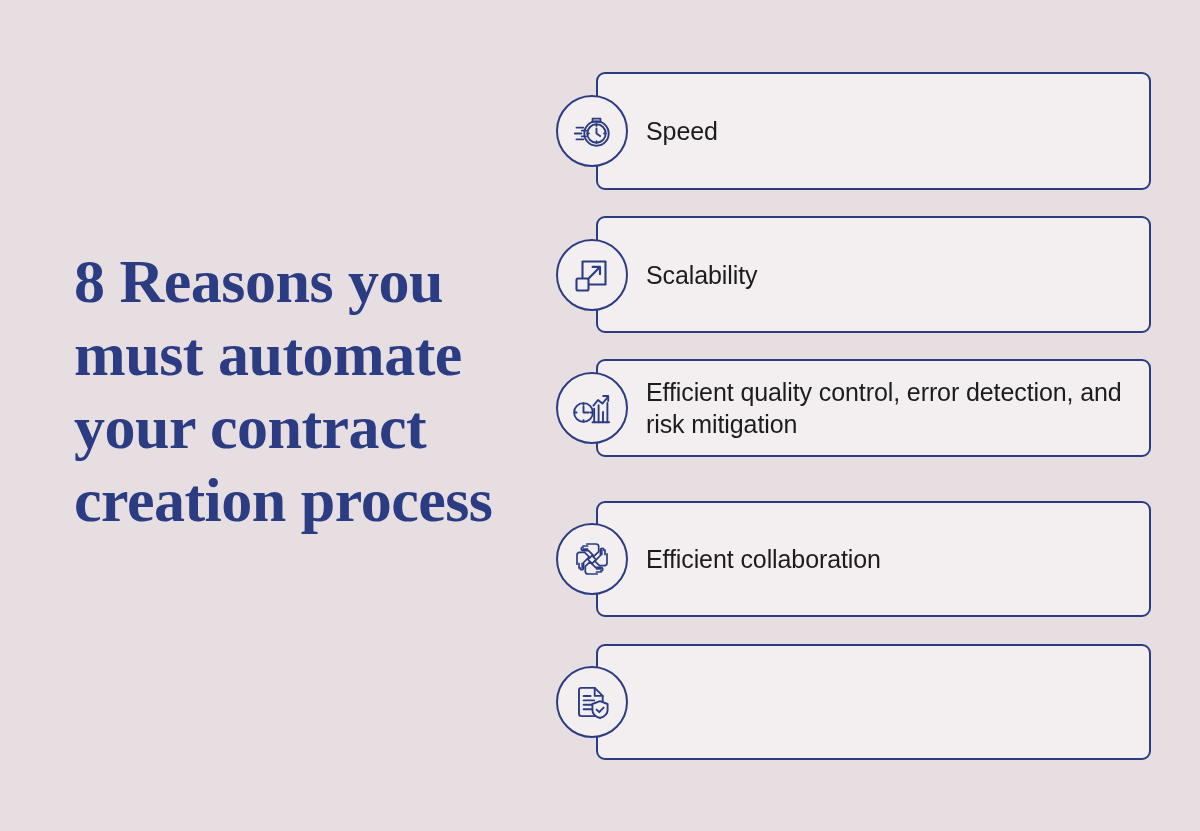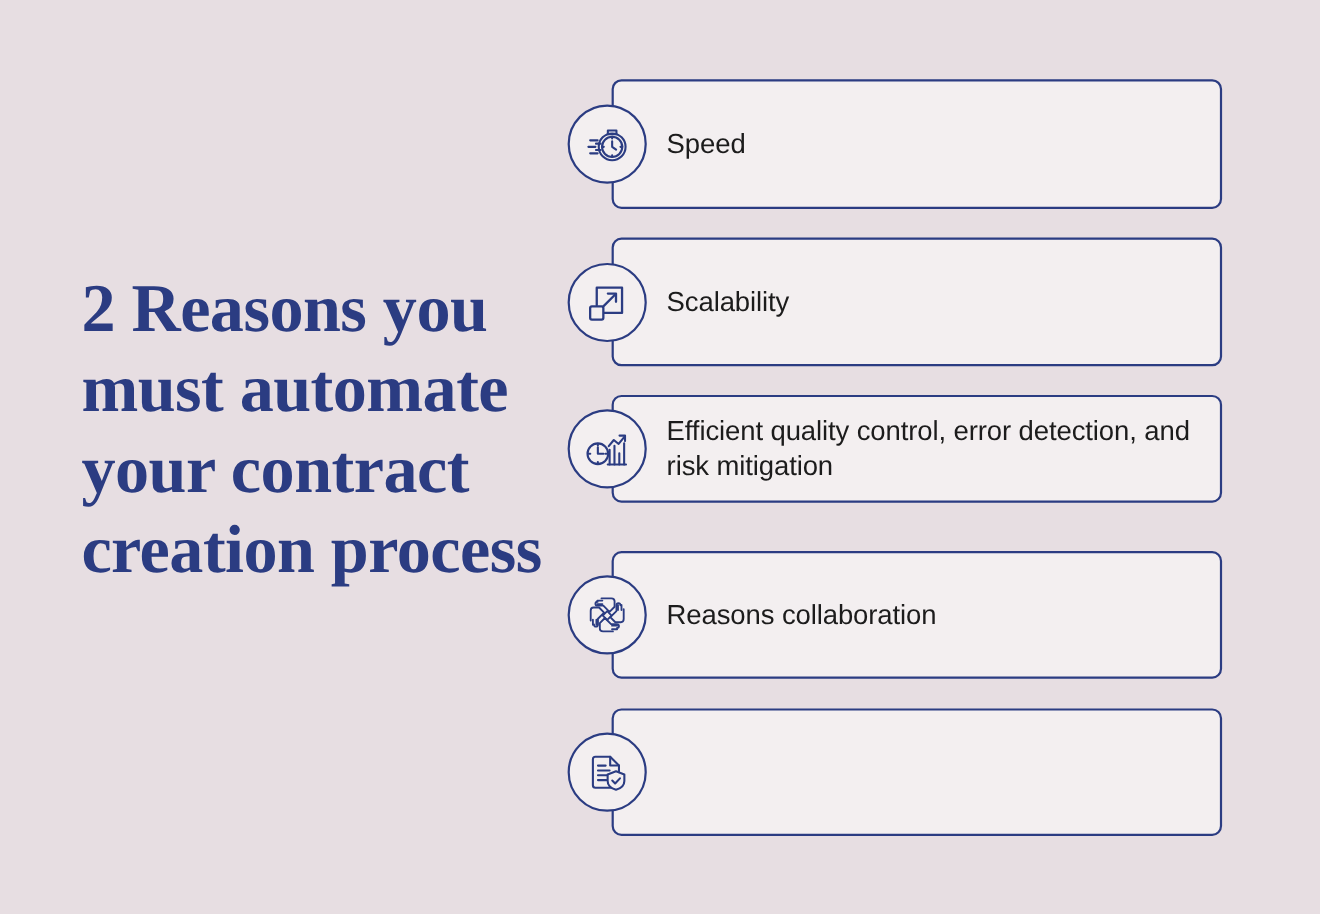--- a/index.html
+++ b/index.html
@@ -40,21 +40,21 @@
   #reason-list {
     position: absolute;
     left: 0;
     top: 0;
     width: 1200px;
     height: 831px;
   }
 
   .reason-row {
     position: absolute;
-    left: 516px;
+    left: 556px;
     width: 595px;
     text-decoration: underline;
   }
 
   .reason-card {
     position: absolute;
     left: 40px;          
     top: 0;
     right: 0;
     height: 100%;
@@ -94,21 +94,21 @@
   }
   .reason-icon svg {
     display: block;
   }
 </style>
 </head>
 <body>
 
 <div id="infographic">
 
-  <h1 id="headline">2 Reasons you must automate your contract creation process</h1>
+  <h1 id="headline">8 Reasons you must automate your contract creation process</h1>
 
   <div id="reason-list">
 
     <div class="reason-row" style="top:72px;height:118px;">
       <div class="reason-card"></div>
       <div class="reason-label">Speed</div>
       <div class="reason-icon">
         <svg width="46" height="46" viewBox="0 0 46 46" fill="none" stroke="#2b3c82" stroke-width="1.9" stroke-linecap="round" stroke-linejoin="round">
           <circle cx="27.5" cy="25.5" r="12.2"></circle>
           <circle cx="27.5" cy="25.5" r="9.2"></circle>
@@ -145,21 +145,21 @@
           <path d="M22.5 36.2h16.6"></path>
           <path d="M24.2 36.2V22.8M28.6 36.2V19.2M33.0 36.2V26.0M37.4 36.2V17.0"></path>
           <path d="M23.4 19.6l4.6-5.6 4.4 3.6 5.4-6.6"></path>
           <path d="M33.2 10.0h5.0v5.0"></path>
         </svg>
       </div>
     </div>
 
     <div class="reason-row" style="top:501px;height:116px;">
       <div class="reason-card"></div>
-      <div class="reason-label">Reasons collaboration</div>
+      <div class="reason-label">Efficient collaboration</div>
       <div class="reason-icon">
         <svg width="44" height="44" viewBox="0 0 44 44" fill="none" stroke="#2b3c82" stroke-width="1.7" stroke-linecap="round" stroke-linejoin="round">
 
           <path d="M16.8 7.0h9.0c1.6 0 2.9 1.1 2.9 2.6v5.0l-4.6 4.6-5.6-5.6H13.3c-1.1 0-2.0-.8-2.0-1.8s.9-1.8 2.0-1.8"></path>
           <path d="M13.0 9.0h4.6M13.0 12.2h4.6"></path>
 
           <path d="M37.0 16.8v9.0c0 1.6-1.1 2.9-2.6 2.9h-5.0l-4.6-4.6 5.6-5.6V13.3c0-1.1.8-2.0 1.8-2.0s1.8.9 1.8 2.0"></path>
           <path d="M35.0 13.0v4.6M31.8 13.0v4.6"></path>
 
           <path d="M27.2 37.0h-9.0c-1.6 0-2.9-1.1-2.9-2.6v-5.0l4.6-4.6 5.6 5.6h5.2c1.1 0 2.0.8 2.0 1.8s-.9 1.8-2.0 1.8"></path>

